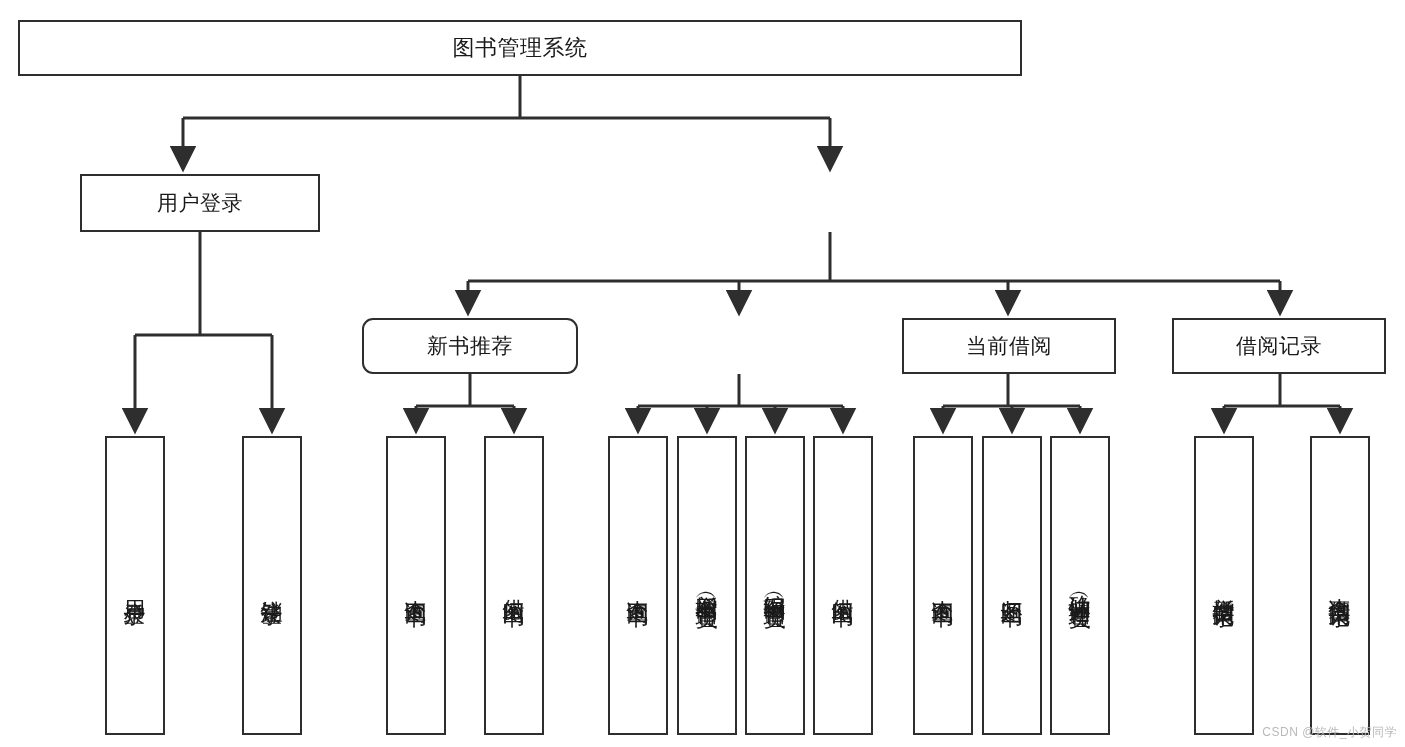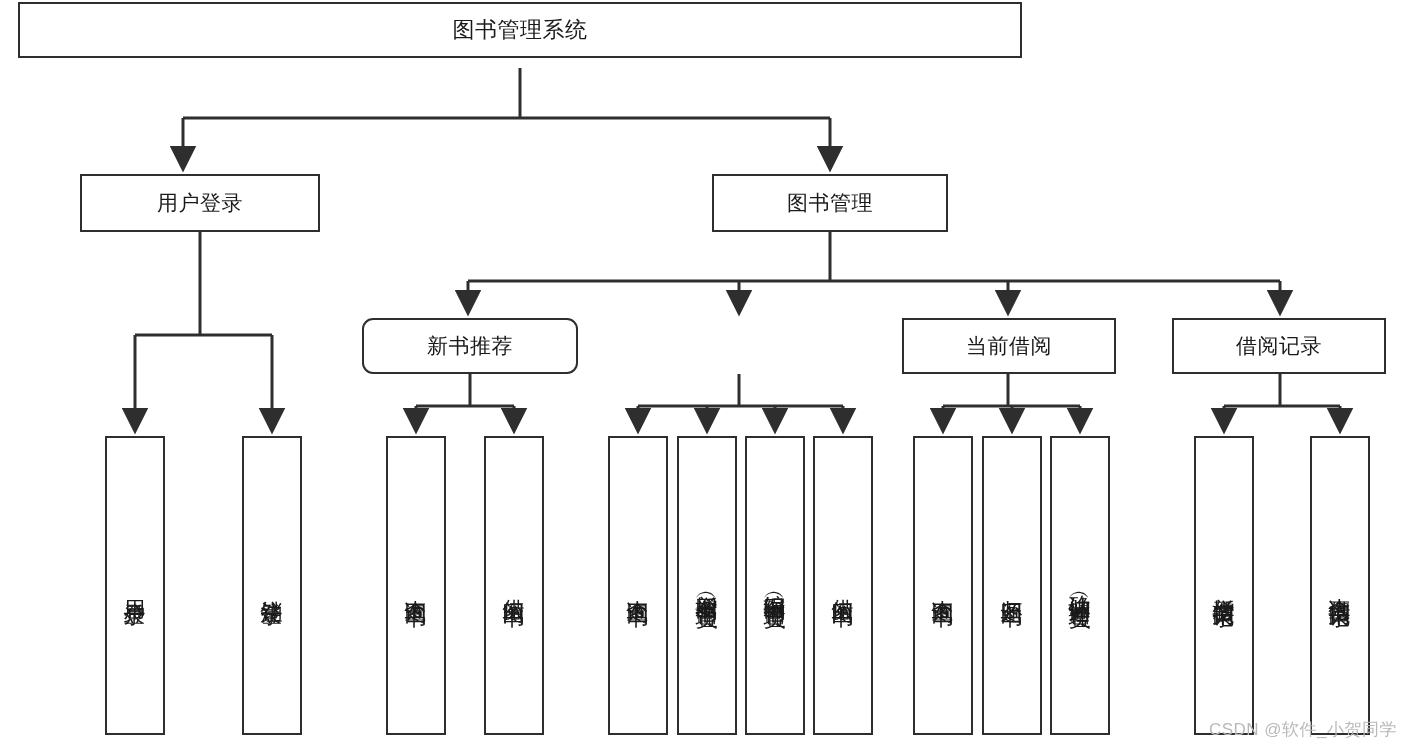--- a/index.html
+++ b/index.html
@@ -58,21 +58,21 @@
     text-orientation: upright;
     font-size: 22px;
     line-height: 1.05;
     letter-spacing: 2px;
     white-space: nowrap;
   }
   #watermark {
     position: absolute;
     right: 8px;
     bottom: 6px;
-    font-size: 17px;
+    font-size: 12px;
     color: #b9b9b9;
     letter-spacing: 0.5px;
     white-space: nowrap;
     user-select: none;
   }
 </style>
 </head>
 <body>
 
 <div id="canvas">
@@ -120,29 +120,26 @@
       <path d="M 1012 406 L 1012 430" marker-end="url(#arrow)"></path>
       <path d="M 1080 406 L 1080 430" marker-end="url(#arrow)"></path>
 
       <path d="M 1280 374 L 1280 406"></path>
       <path d="M 1224 406 L 1340 406"></path>
       <path d="M 1224 406 L 1224 430" marker-end="url(#arrow)"></path>
       <path d="M 1340 406 L 1340 430" marker-end="url(#arrow)"></path>
     </g>
   </svg>
 
-  <div class="node h-node" id="node-root" style="left: 18px; top: 2px; width: 1004px; height: 56px;">
+  <div class="node h-node" id="node-root" style="left: 18px; top: 20px; width: 1004px; height: 56px;">
     <span class="label">图书管理系统</span>
   </div>
 
   <div class="node h-node" id="node-l2-0" style="left: 80px; top: 174px; width: 240px; height: 58px;">
     <span class="label">用户登录</span>
-  </div>
-  <div class="node h-node" id="node-l2-1" style="left: 712px; top: 174px; width: 236px; height: 58px;">
-    <span class="label">图书管理</span>
   </div>
 
   <div class="node h-node" id="node-l3-0" style="left: 362px; top: 318px; width: 216px; height: 56px; border-radius: 11px;">
     <span class="label">新书推荐</span>
   </div>
   <div class="node h-node" id="node-l3-3" style="left: 1172px; top: 318px; width: 214px; height: 56px;">
     <span class="label">借阅记录</span>
   </div>
   <div class="node h-node" id="node-l3-2" style="left: 902px; top: 318px; width: 214px; height: 56px;">
     <span class="label">当前借阅</span>

